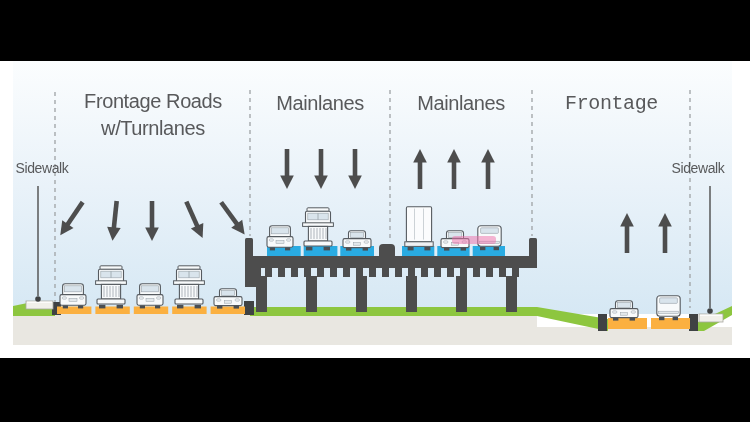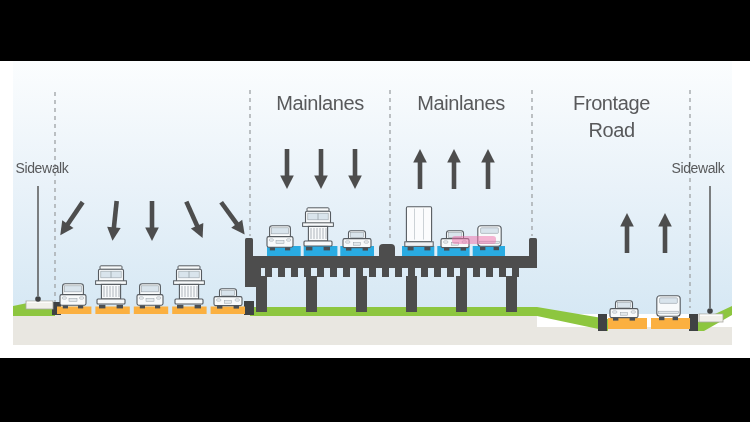--- a/index.html
+++ b/index.html
@@ -136,25 +136,28 @@
         <line x1="38" y1="186" x2="38" y2="296" stroke="#4d4d4d" stroke-width="1.4"></line>
         <circle cx="38" cy="299" r="2.8" fill="#3f4244"></circle>
       </g>
       <g>
         <line x1="710" y1="186" x2="710" y2="308" stroke="#4d4d4d" stroke-width="1.4"></line>
         <circle cx="710" cy="311" r="2.8" fill="#3f4244"></circle>
       </g>
     </svg>
 
     <div class="lbl small" style="left:0;top:94px;width:84px;">Sidewalk</div>
+    <div class="lbl" style="left:57px;top:27px;width:192px;">
+      <div>Frontage Roads</div>
+      <div>w/Turnlanes</div>
+    </div>
     <div class="lbl" style="left:250px;top:29px;width:140px;">Mainlanes</div>
     <div class="lbl" style="left:391px;top:29px;width:140px;">Mainlanes</div>
-    <div class="lbl" style="left:534px;top:29px;width:155px;">
+    <div class="lbl" style="left:534px;top:29px;width:155px;font-family:Liberation Mono, monospace;">
       <div>Frontage</div>
-      <div>Road</div>
     </div>
     <div class="lbl small" style="left:656px;top:94px;width:84px;">Sidewalk</div>
 
     <div class="arrow-row" style="left:71px;top:139px;width:162px;height:46px;">
         <span class="arrow" style="transform: rotate(34deg); transform-origin: 50% 18%;">
           <svg width="16" height="42" viewBox="0 0 16 42">
      <line x1="8" y1="1" x2="8" y2="29" stroke="#4d4d4d" stroke-width="4.6"></line>
      <polygon points="1.2,27.5 14.8,27.5 8,41" fill="#4d4d4d"></polygon>
    </svg>
         </span>

